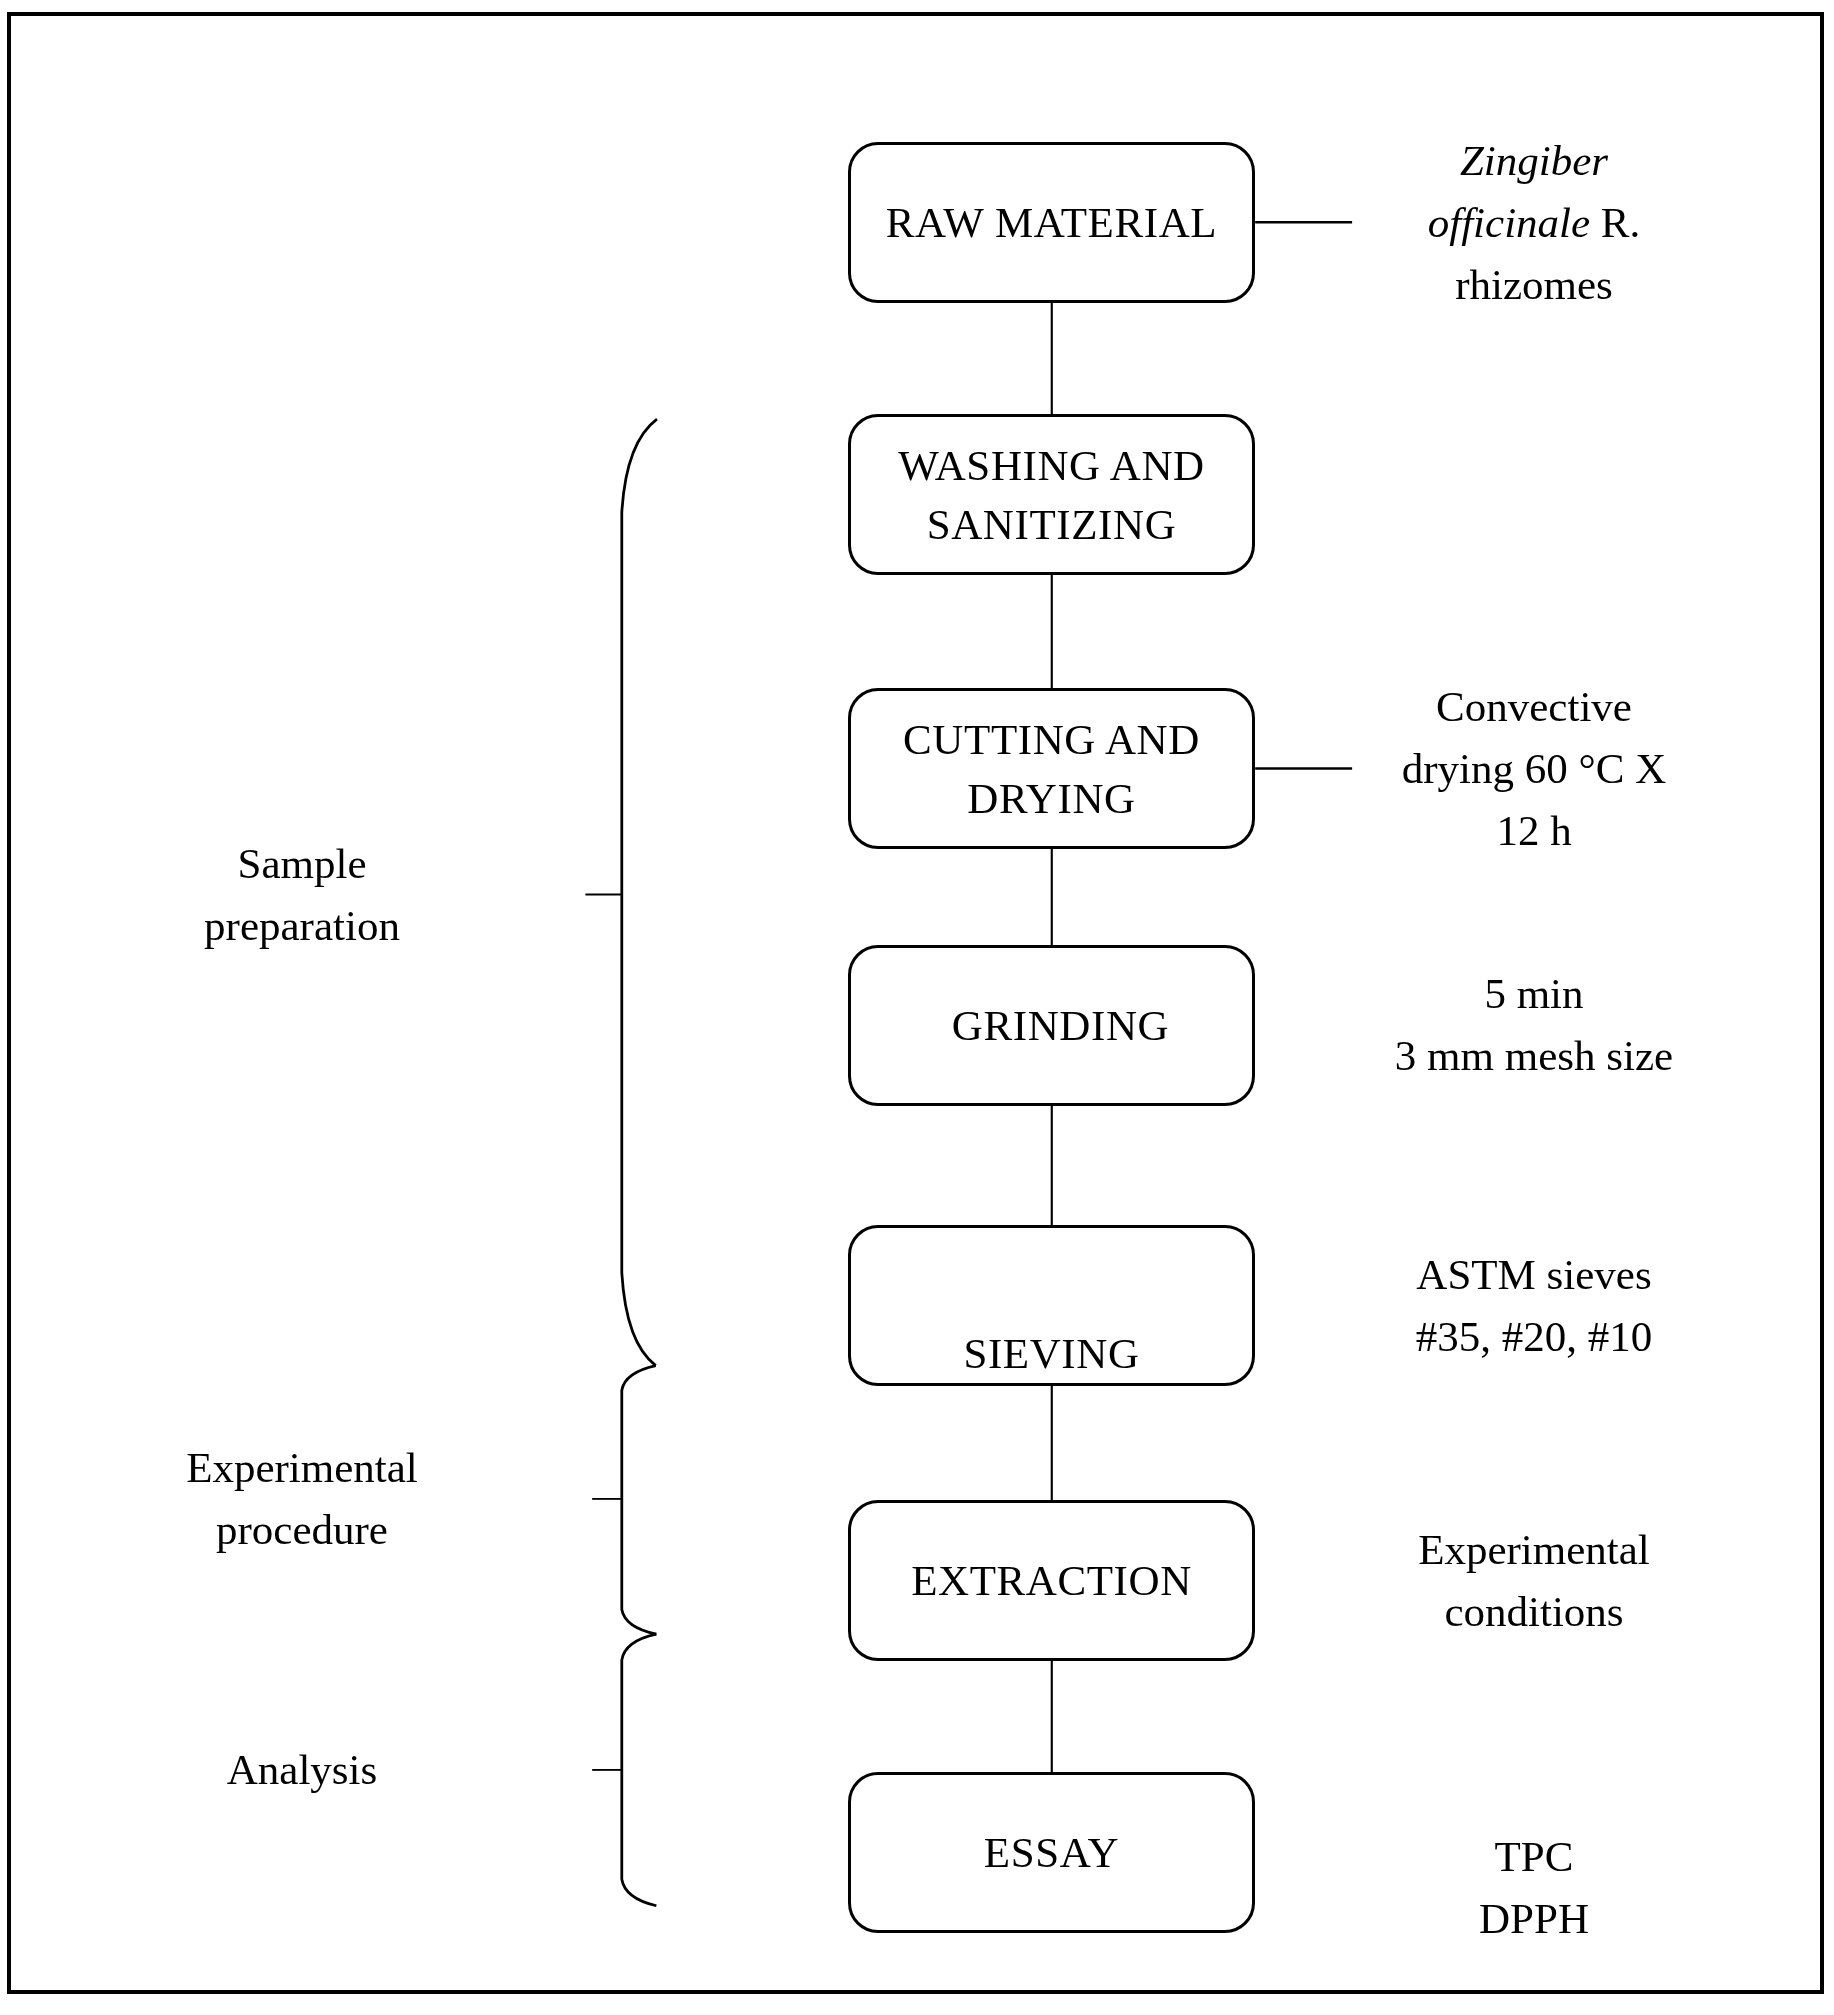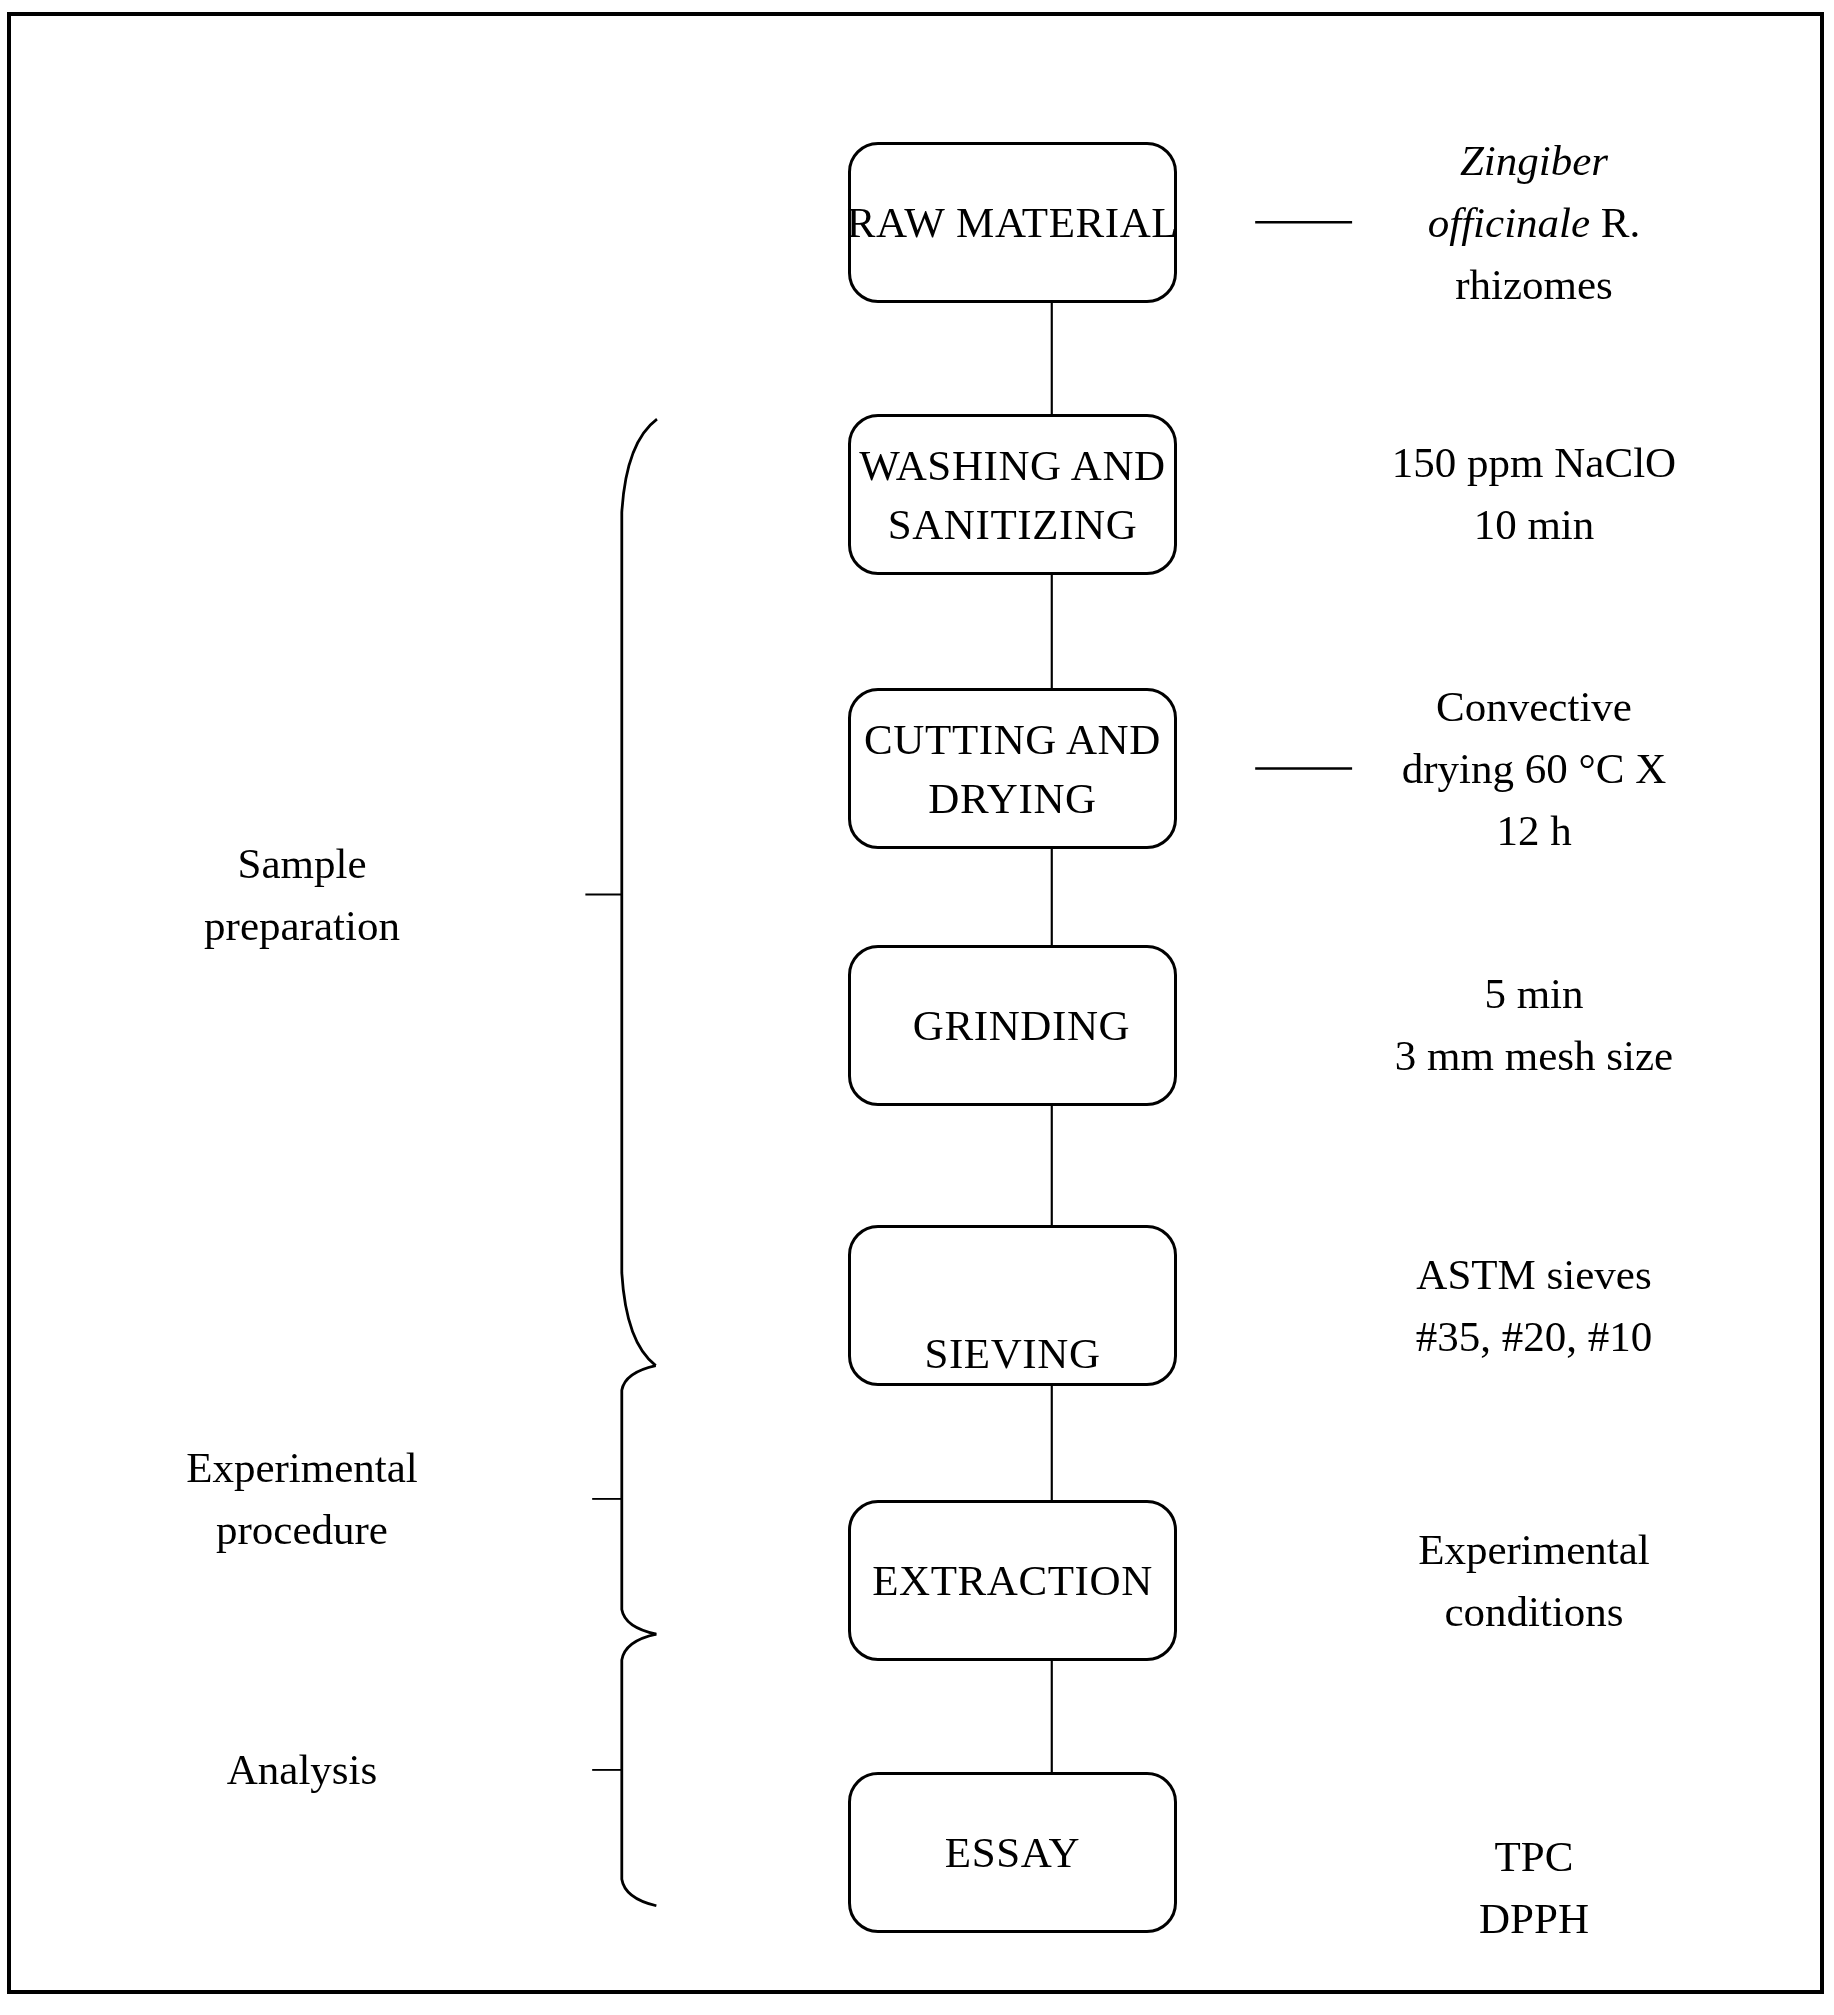--- a/index.html
+++ b/index.html
@@ -28,21 +28,21 @@
   .svg-layer {
     position: absolute;
     left: 0;
     top: 0;
     width: 1835px;
     height: 2015px;
   }
   .process-box {
     position: absolute;
     left: 848px;
-    width: 329px;
+    width: 407px;
     height: 161px;
     background: #ffffff;
     border: 3.1px solid #000000;
     border-radius: 30px;
     box-sizing: border-box;
     display: flex;
     flex-direction: column;
     align-items: center;
     justify-content: center;
     text-align: center;
@@ -139,24 +139,20 @@
   </div>
   <div class="process-box box7">
     <div>ESSAY</div>
   </div>
 
   <div class="annotation ann1">
     <div><em>Zingiber</em><span></span></div>
     <div><em>officinale</em><span> R.</span></div>
     <div><em></em><span>rhizomes</span></div>
   </div>
-  <div class="annotation ann2">
-    <div><span>150 ppm NaClO</span></div>
-    <div><span>10 min</span></div>
-  </div>
   <div class="annotation ann3">
     <div><span>Convective</span></div>
     <div><span>drying 60 °C X</span></div>
     <div><span>12 h</span></div>
   </div>
   <div class="annotation ann4">
     <div><span>5 min</span></div>
     <div><span>3 mm mesh size</span></div>
   </div>
   <div class="annotation ann5">

